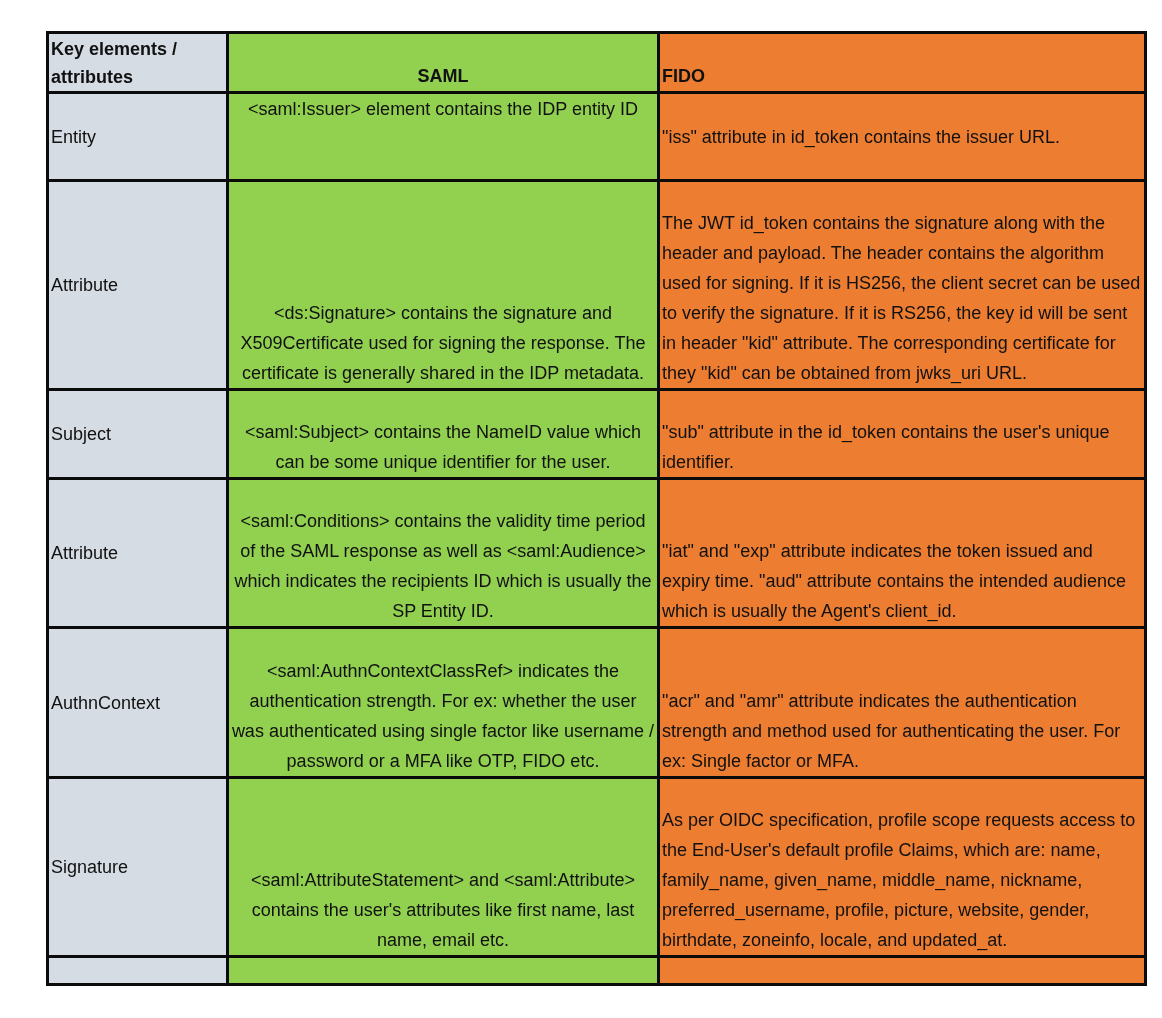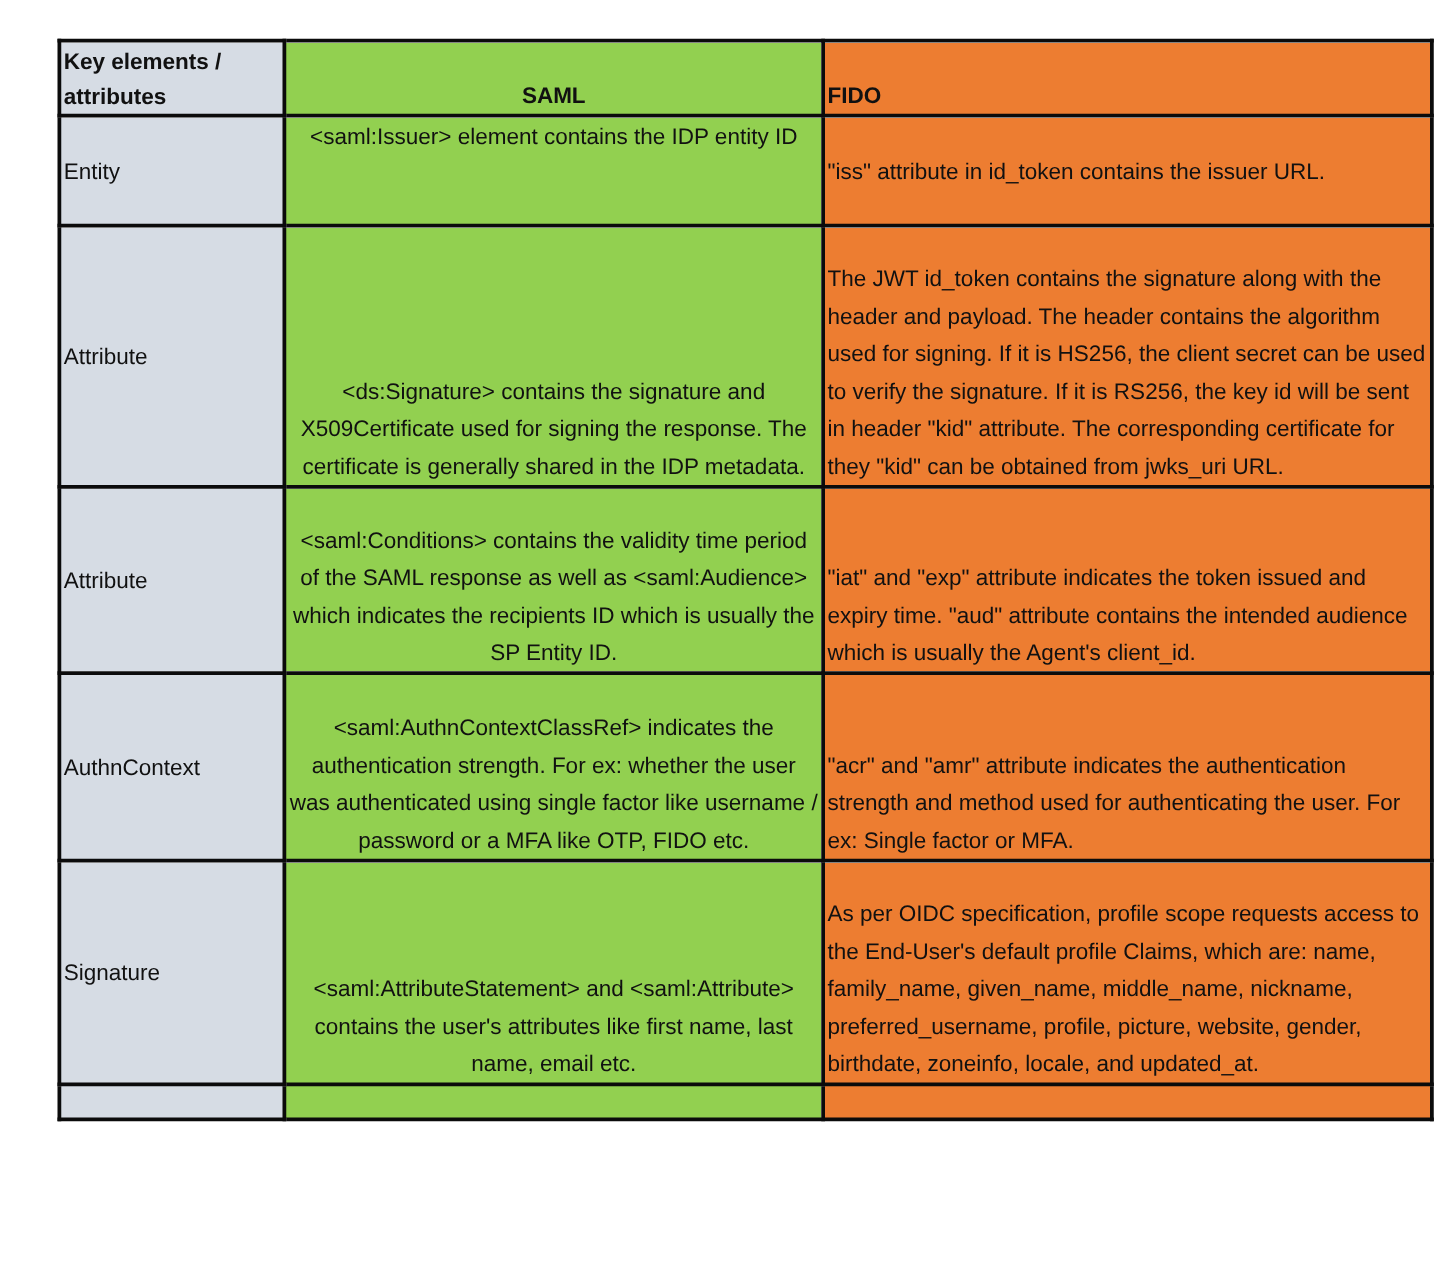--- a/index.html
+++ b/index.html
@@ -51,20 +51,25 @@
     <tr class="r1">
       <td class="c0">Entity</td>
       <td class="c1">&lt;saml:Issuer&gt; element contains the IDP entity ID</td>
       <td class="c2">"iss" attribute in id_token contains the issuer URL.</td>
     </tr>
     <tr class="r2">
       <td class="c0">Attribute</td>
       <td class="c1">&lt;ds:Signature&gt; contains the signature and X509Certificate used for signing the response. The certificate is generally shared in the IDP metadata.</td>
       <td class="c2">The JWT id_token contains the signature along with the header and payload. The header contains the algorithm used for signing. If it is HS256, the client secret can be used to verify the signature. If it is RS256, the key id will be sent in header "kid" attribute. The corresponding certificate for they "kid" can be obtained from jwks_uri URL.</td>
     </tr>
+    <tr class="r3">
+      <td class="c0">Subject</td>
+      <td class="c1">&lt;saml:Subject&gt; contains the NameID value which can be some unique identifier for the user.</td>
+      <td class="c2">"sub" attribute in the id_token contains the user's unique identifier.</td>
+    </tr>
     <tr class="r4">
       <td class="c0">Attribute</td>
       <td class="c1">&lt;saml:Conditions&gt; contains the validity time period of the SAML response as well as &lt;saml:Audience&gt; which indicates the recipients ID which is usually the SP Entity ID.</td>
       <td class="c2">"iat" and "exp" attribute indicates the token issued and expiry time. "aud" attribute contains the intended audience which is usually the Agent's client_id.</td>
     </tr>
     <tr class="r5">
       <td class="c0">AuthnContext</td>
       <td class="c1">&lt;saml:AuthnContextClassRef&gt; indicates the authentication strength. For ex: whether the user was authenticated using single factor like username / password or a MFA like OTP, FIDO etc.</td>
       <td class="c2">"acr" and "amr" attribute indicates the authentication strength and method used for authenticating the user. For ex: Single factor or MFA.</td>
     </tr>

